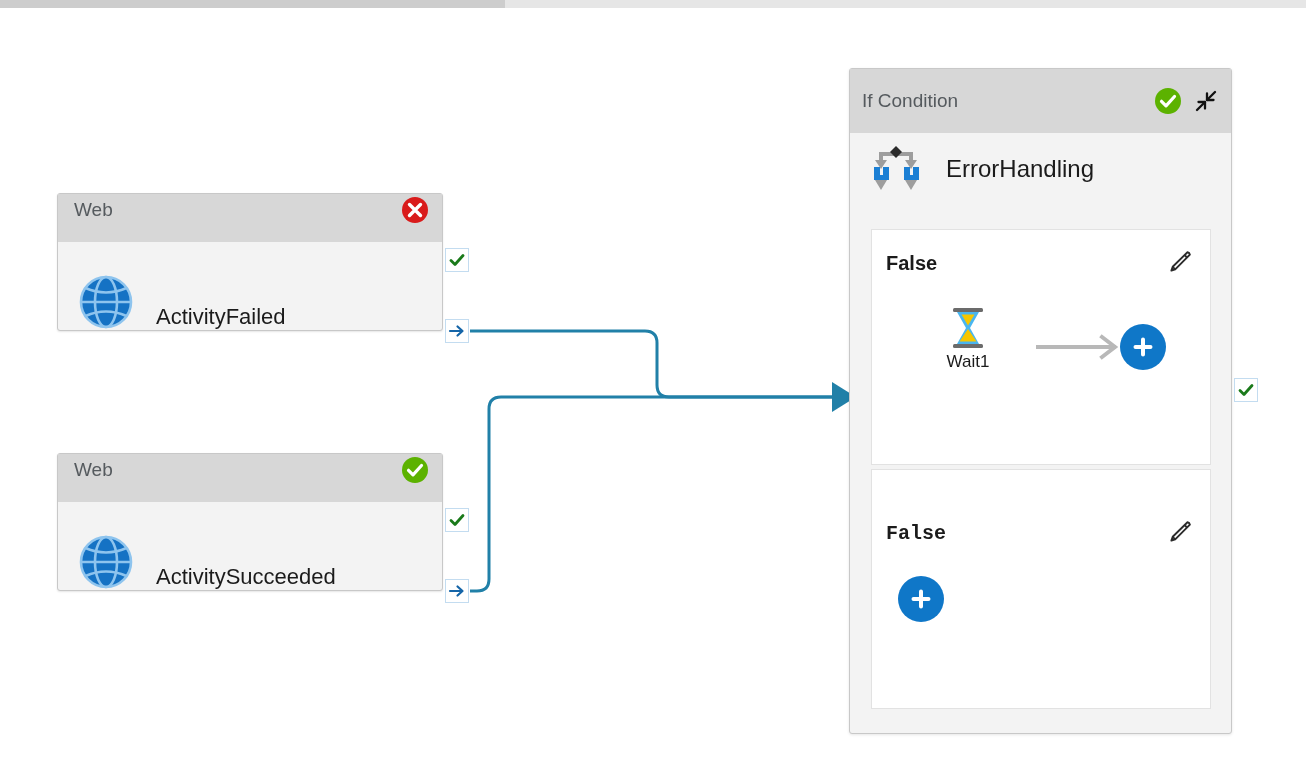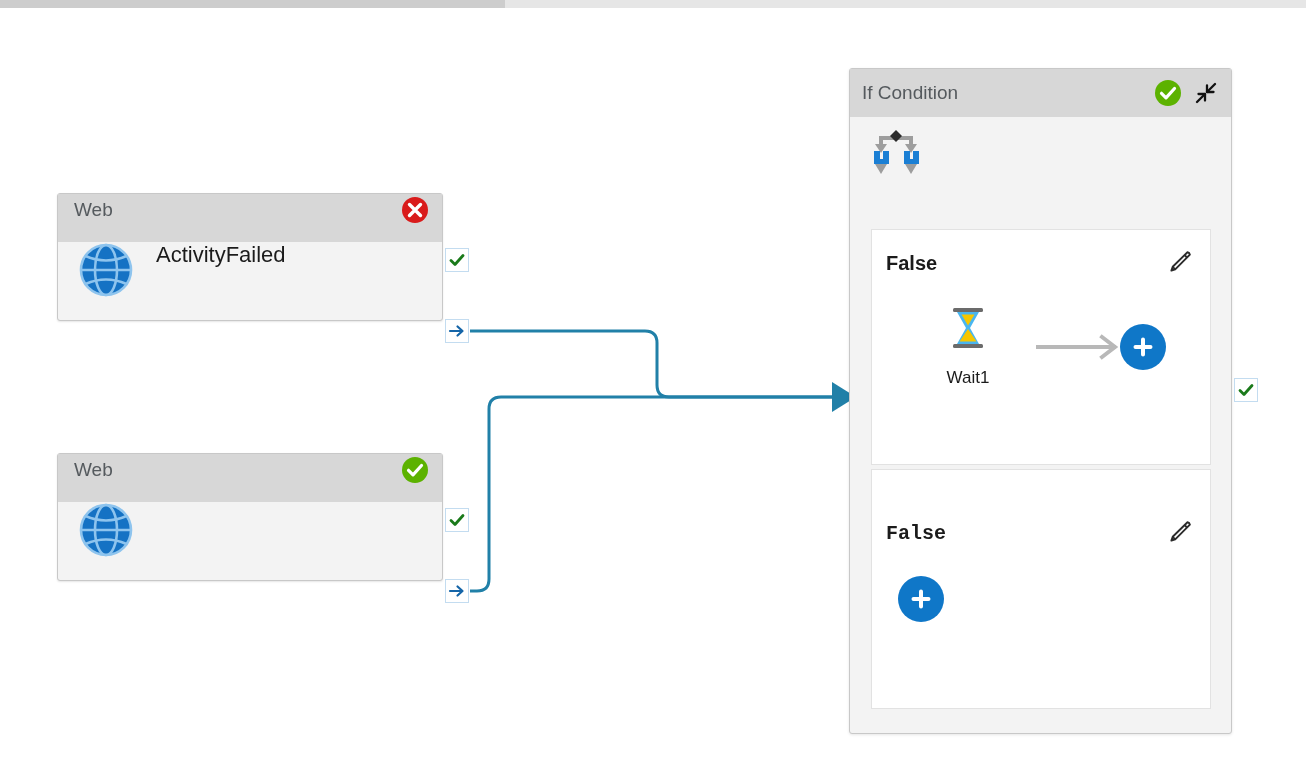--- a/index.html
+++ b/index.html
@@ -40,23 +40,24 @@
     padding:0 12px 16px 16px;
     box-sizing:border-box;
   }
   .card-title{
     font-size:19px;color:#555a5e;
     font-family:"Liberation Sans", sans-serif;
     flex:1;
   }
   .card-body{
     height:78px;
-    display:flex;align-items:flex-start;
+    display:flex;align-items:flex-end;
     padding-left:20px;
     box-sizing:border-box;
+    margin-top:10px;
   }
   .card-label{
     font-size:22px;color:#1b1b1b;
     margin-left:22px;
   }
 
   
   .status-badge{width:30px;height:30px;display:block;}
 
   
@@ -74,21 +75,21 @@
     position:absolute;
     left:849px;top:68px;
     width:383px;height:666px;
     background:#f3f3f3;
     border:1px solid #c8c8c8;
     border-radius:3px;
     box-shadow:0 1px 3px rgba(0,0,0,.10);
     box-sizing:border-box;
   }
   .container-header{
-    height:48px;
+    height:64px;
     background:#d7d7d7;
     display:flex;align-items:center;
     padding:0 10px 0 12px;
     box-sizing:border-box;
   }
   .container-title{
     font-size:19px;color:#555a5e;flex:1;
   }
   .collapse-btn{
     width:30px;height:30px;margin-left:8px;
@@ -126,21 +127,21 @@
   .edit-btn{
     position:absolute;right:14px;top:18px;
     width:30px;height:30px;cursor:pointer;
   }
   .branch-body{position:relative;}
 
   .wait-node{
     position:absolute;left:52px;top:14px;
     width:88px;text-align:center;
   }
-  .wait-name{font-size:17px;color:#1b1b1b;margin-top:18px;}
+  .wait-name{font-size:17px;color:#1b1b1b;margin-top:2px;}
 
   .flow-arrow{position:absolute;left:164px;top:42px;}
 
   .plus-btn{
     position:absolute;
     width:46px;height:46px;border-radius:50%;
     background:#0f77c8;
     display:flex;align-items:center;justify-content:center;
     cursor:pointer;
   }
@@ -220,20 +221,21 @@
           <circle cx="28" cy="28" r="25" fill="#1572c4"></circle>
           <g stroke="#8ec4ee" stroke-width="2.6" fill="none">
             <ellipse cx="28" cy="28" rx="25" ry="25"></ellipse>
             <ellipse cx="28" cy="28" rx="11" ry="25"></ellipse>
             <line x1="3" y1="28" x2="53" y2="28"></line>
             <path d="M7.5 14 Q 28 23 48.5 14"></path>
             <path d="M7.5 42 Q 28 33 48.5 42"></path>
           </g>
         </svg>
       </span>
+      <span class="card-label">ActivitySucceeded</span>
     </div>
   </div>
 
   <div class="handle" style="left:445px;top:508px;">
     <svg class="icon" width="18" height="18" viewBox="0 0 18 18">
       <path d="M3 9.5 L7 13.5 L15 4.5" stroke="#1a7a1a" stroke-width="2.8" fill="none" stroke-linecap="round" stroke-linejoin="round"></path>
     </svg>
   </div>
   <div class="handle" style="left:445px;top:579px;">
     <svg class="icon" width="18" height="18" viewBox="0 0 18 18">
@@ -277,20 +279,21 @@
             <rect x="11" y="32" width="4" height="6"></rect>
             <rect x="41" y="32" width="4" height="6"></rect>
           </g>
           <g fill="#1b7fd4">
             <path d="M6 23 h6 v8 h3 v-8 h6 v13 H6 z"></path>
             <path d="M36 23 h6 v8 h3 v-8 h6 v13 H36 z"></path>
           </g>
           <polygon points="28,2 34,8 28,14 22,8" fill="#2b2b2b"></polygon>
         </svg>
       </span>
+      <span class="container-name">ErrorHandling</span>
     </div>
 
     <div class="branch-panel" id="branch-true">
       <div class="branch-head">
         <span class="branch-label">False</span>
         <span class="edit-btn">
           <svg class="icon" width="28" height="28" viewBox="0 0 28 28">
             <g stroke="#2b2b2b" stroke-width="1.9" fill="none" stroke-linejoin="round">
               <path d="M21.5 4.2 a3.1 3.1 0 0 1 2.4 2.4 L9.2 21.3 L5.4 22.6 L6.7 18.8 Z"></path>
               <line x1="18.6" y1="7.1" x2="21.0" y2="9.5"></line>

